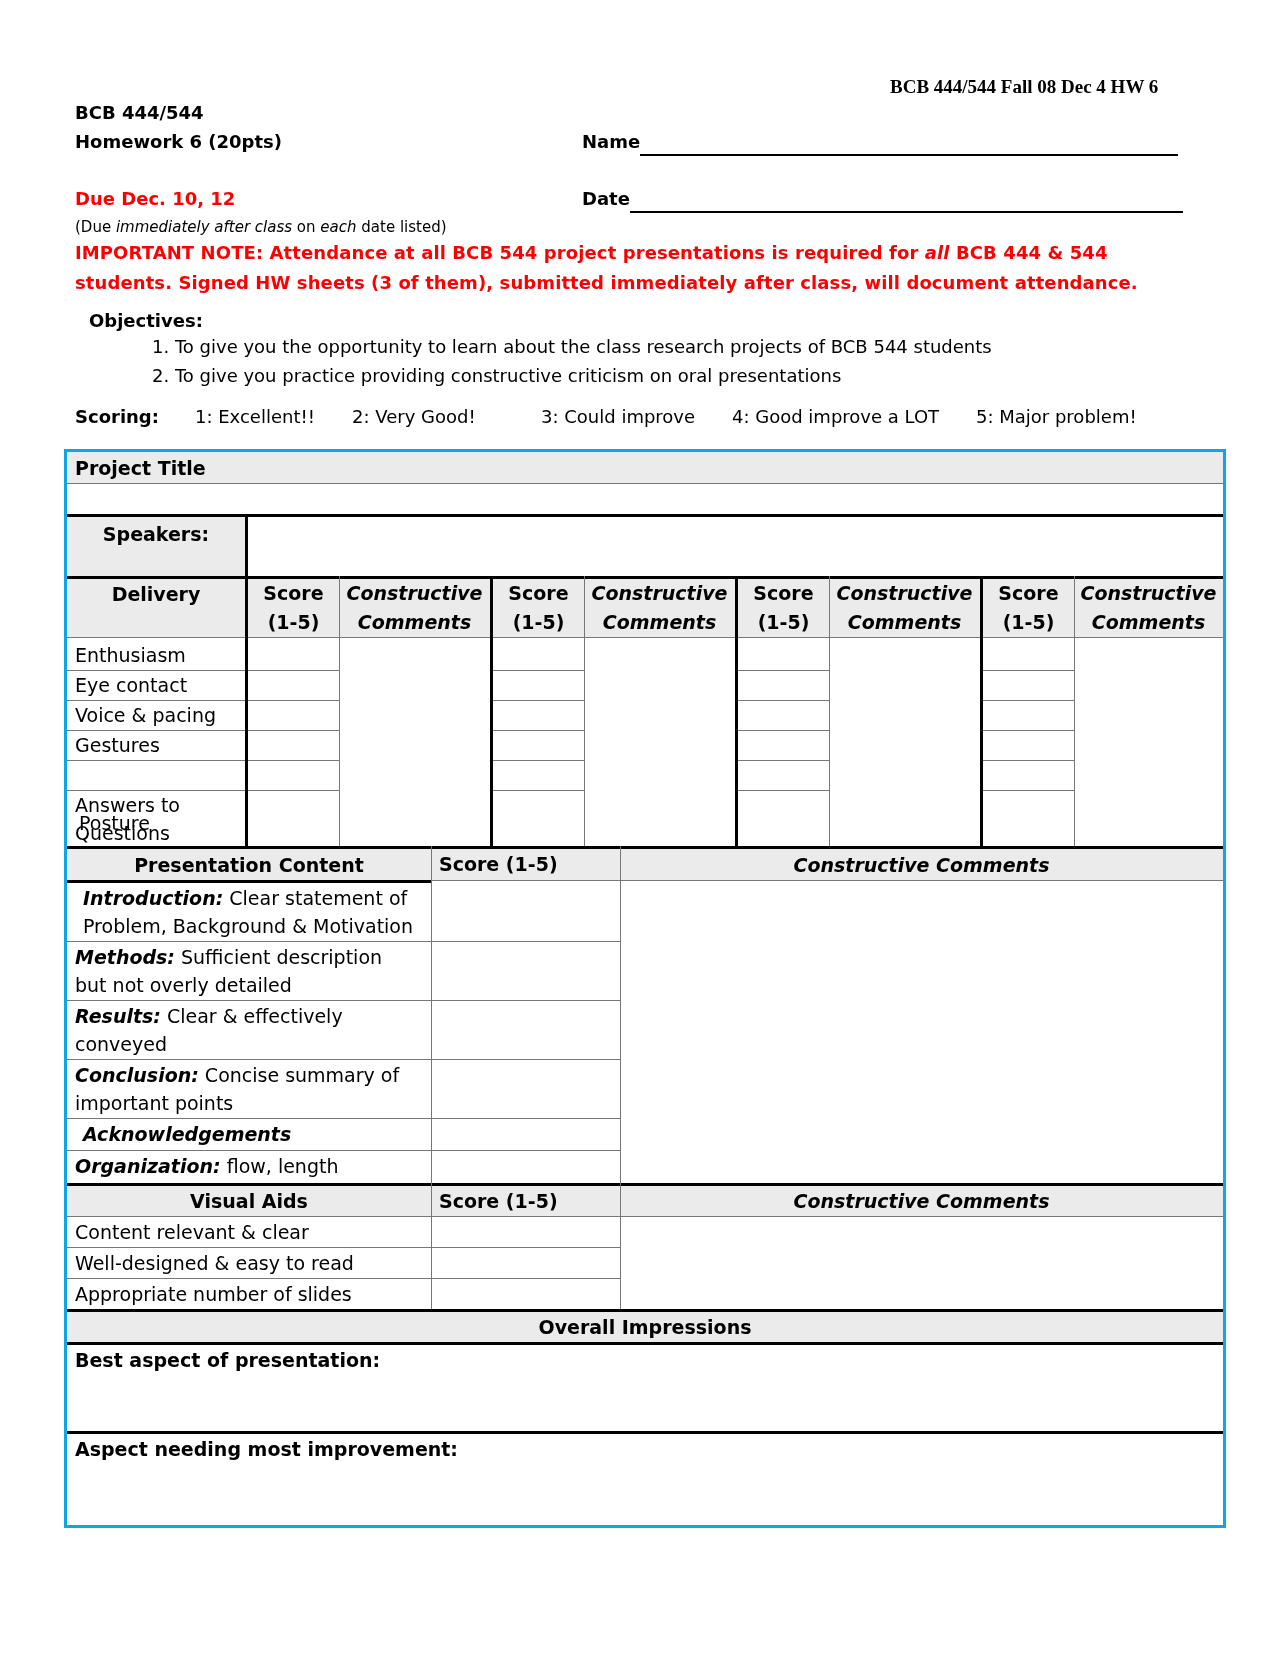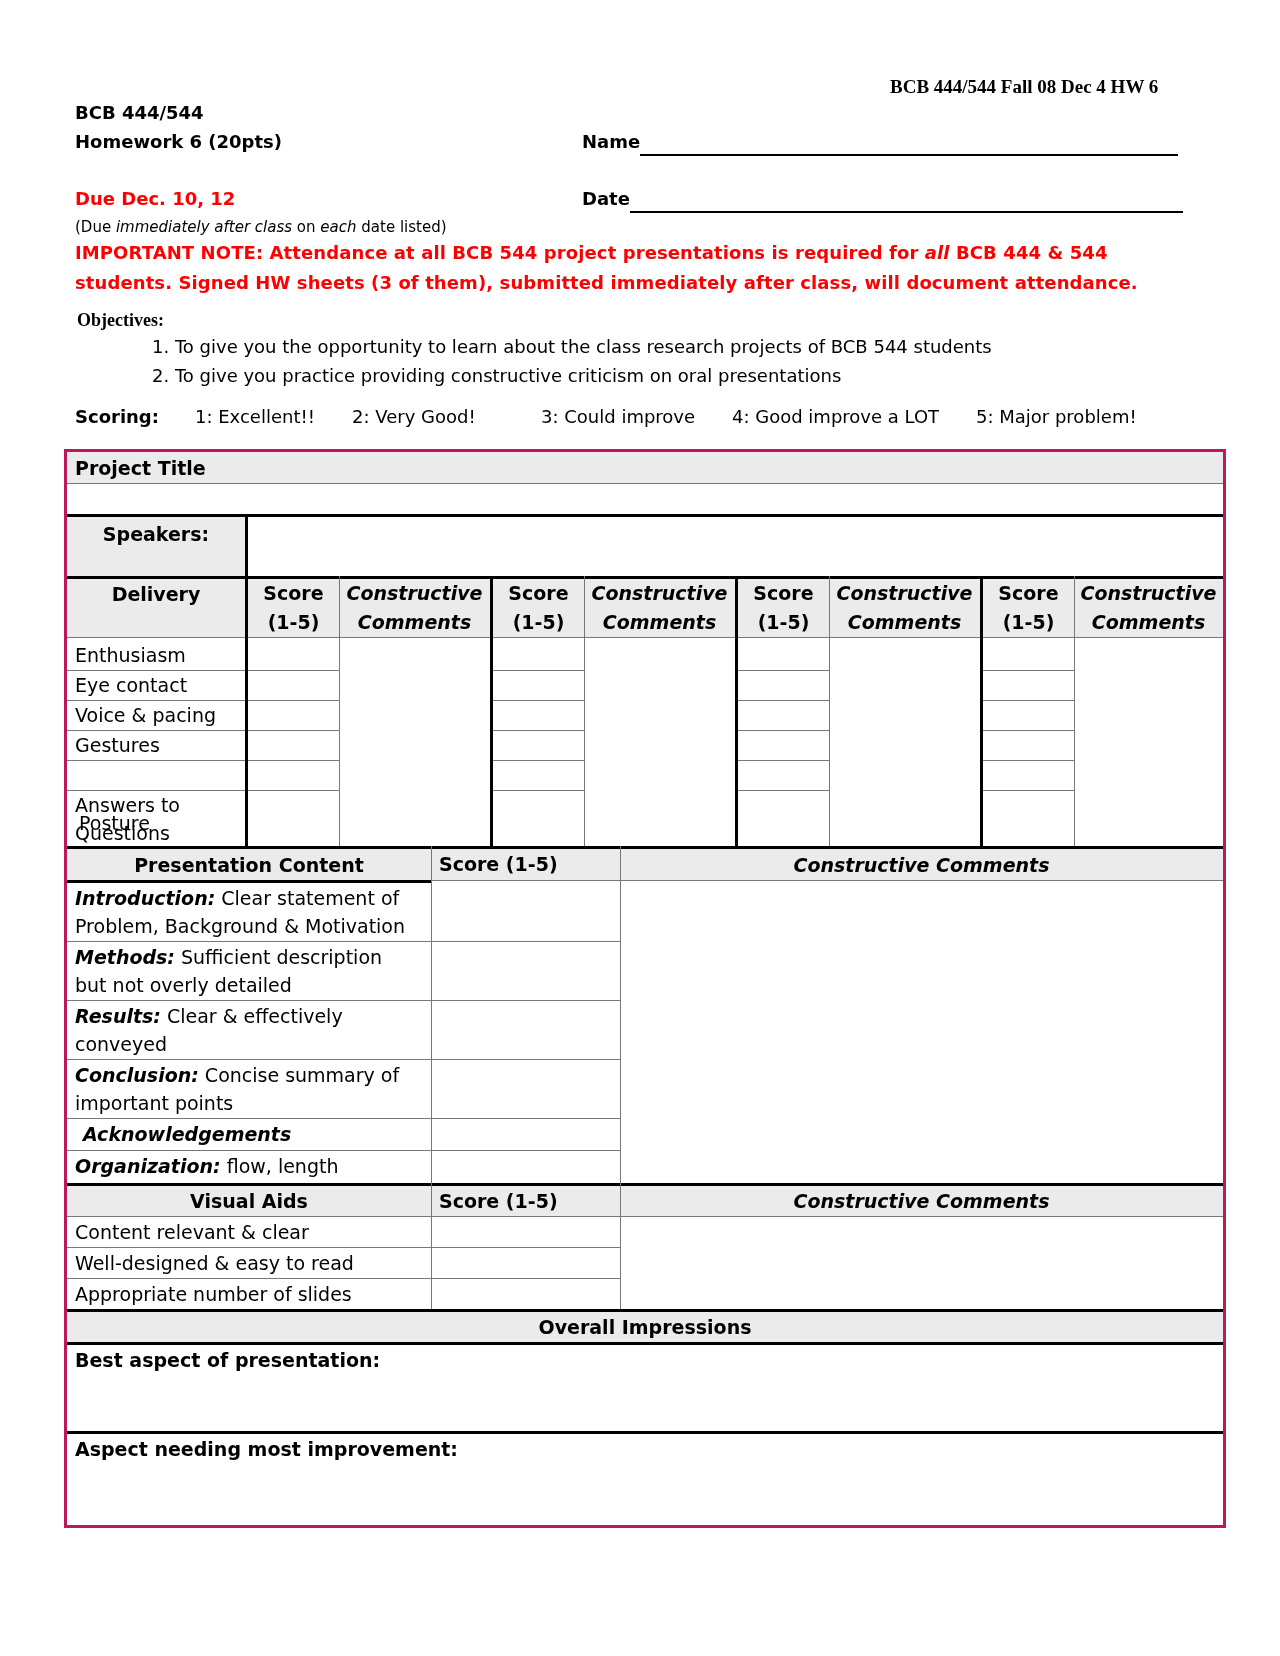--- a/index.html
+++ b/index.html
@@ -9,21 +9,21 @@
   .hdr-right { font-family: "Liberation Serif", serif; font-weight: bold; font-size: 19px; }
   .b { font-weight: bold; }
   .red { color: #ff0000; }
   .t17 { font-size: 18px; }
   .small { font-size: 15px; }
   .note { font-size: 18px; font-weight: bold; color: #ff0000; line-height: 30px; letter-spacing: 0.1px; }
   .obj { font-size: 18px; line-height: 30px; }
 
   
   .tbl { position: absolute; left: 64px; top: 449px; width: 1162px; height: 1079px;
-         border: 3px solid #be185d; box-sizing: border-box; }
+         border: 3px solid #0ea5e9; box-sizing: border-box; }
   .cell { position: absolute; box-sizing: border-box; }
   .gray { background: #ebebeb; }
   .ct { display: flex; align-items: center; justify-content: center; text-align: center; }
   .lt { padding-left: 8px; }
   .hl { position: absolute; height: 0; border-top: 1px solid #777; }
   .hlb { position: absolute; height: 0; border-top: 3px solid #000; }
   .vl { position: absolute; width: 0; border-left: 1px solid #777; }
   .vlb { position: absolute; width: 0; border-left: 3px solid #000; }
   .lbl { font-size: 19px; }
   .lblb { font-size: 19px; font-weight: bold; }
@@ -46,21 +46,21 @@
 
 <div class="abs small" style="left:75px; top:218px;">
   <span>(Due </span><i>immediately after class</i><span> on </span><i>each</i><span> date listed)</span>
 </div>
 
 <div class="abs note" style="left:75px; top:238px; width:1140px;">
   <div><span>IMPORTANT NOTE:  Attendance at all BCB 544 project presentations is required for </span><i>all</i><span> BCB 444 &amp; 544</span></div>
   <div>students. Signed HW sheets (3 of them), submitted immediately after class, will document attendance.</div>
 </div>
 
-<div class="abs b t17" style="left:77px; top:310px;font-family:Liberation Serif, serif;">Objectives:</div>
+<div class="abs b t17" style="left:89px; top:310px;">Objectives:</div>
 <div class="abs obj" style="left:152px; top:332px;">1. To give you the opportunity to learn about the class research projects of BCB 544 students</div>
 <div class="abs obj" style="left:152px; top:361px;">2. To give you practice providing constructive criticism on oral presentations</div>
 
 <div class="abs b t17" style="left:75px; top:406px;">Scoring:</div>
 <div class="abs t17" style="left:195px; top:406px;">1:  Excellent!!</div>
 <div class="abs t17" style="left:352px; top:406px;">2:  Very Good!</div>
 <div class="abs t17" style="left:541px; top:406px;">3: Could improve</div>
 <div class="abs t17" style="left:732px; top:406px;">4: Good improve a LOT</div>
 <div class="abs t17" style="left:976px; top:406px;">5: Major problem!</div>
 
@@ -179,21 +179,21 @@
 
   <div class="hlb" style="left:0; top:394px; width:1156px;"></div>
 
   <div class="cell gray" style="left:0; top:397px; width:1156px; height:31px;"></div>
   <div class="cell ct lblb" style="left:0; top:397px; width:364px; height:31px;">Presentation Content</div>
   <div class="cell lblb" style="left:372px; top:397px; width:180px; height:31px; line-height:31px;">Score (1-5)</div>
   <div class="cell ct" style="left:553px; top:397px; width:603px; height:31px; font-size:19px; font-weight:bold; font-style:italic;">Constructive Comments</div>
   <div class="hl" style="left:0; top:428px; width:1156px;"></div>
   <div class="hlb" style="left:0; top:428px; width:364px;"></div>
 
-  <div class="cell lbl" style="left:0; top:431px; width:364px; height:58px; padding:1px 8px; line-height:28px; text-align:justify; text-align-last:left;"><span class="bi">Introduction:</span><span> Clear statement of</span><br><span>Problem, Background &amp; Motivation</span></div>
+  <div class="cell lbl" style="left:0; top:431px; width:364px; height:58px; padding:1px 16px; line-height:28px; text-align:justify; text-align-last:left;"><span class="bi">Introduction:</span><span> Clear statement of</span><br><span>Problem, Background &amp; Motivation</span></div>
   <div class="hl" style="left:0; top:489px; width:553px;"></div>
   <div class="cell lbl" style="left:0; top:490px; width:364px; height:58px; padding:1px 8px; line-height:28px;"><span class="bi">Methods:</span><span> Sufficient description</span><br><span>but not overly detailed</span></div>
   <div class="hl" style="left:0; top:548px; width:553px;"></div>
   <div class="cell lbl" style="left:0; top:549px; width:364px; height:58px; padding:1px 8px; line-height:28px;"><span class="bi">Results:</span><span> Clear &amp; effectively</span><br><span>conveyed</span></div>
   <div class="hl" style="left:0; top:607px; width:553px;"></div>
   <div class="cell lbl" style="left:0; top:608px; width:364px; height:58px; padding:1px 8px; line-height:28px;"><span class="bi">Conclusion:</span><span> Concise summary of</span><br><span>important points</span></div>
   <div class="hl" style="left:0; top:666px; width:553px;"></div>
   <div class="cell lbl" style="left:0; top:667px; width:364px; height:31px; padding:0 16px; line-height:30px;"><span class="bi">Acknowledgements</span></div>
   <div class="hl" style="left:0; top:698px; width:553px;"></div>
   <div class="cell lbl" style="left:0; top:699px; width:364px; height:31px; padding:0 8px; line-height:30px;"><span class="bi">Organization:</span><span> flow, length</span></div>

